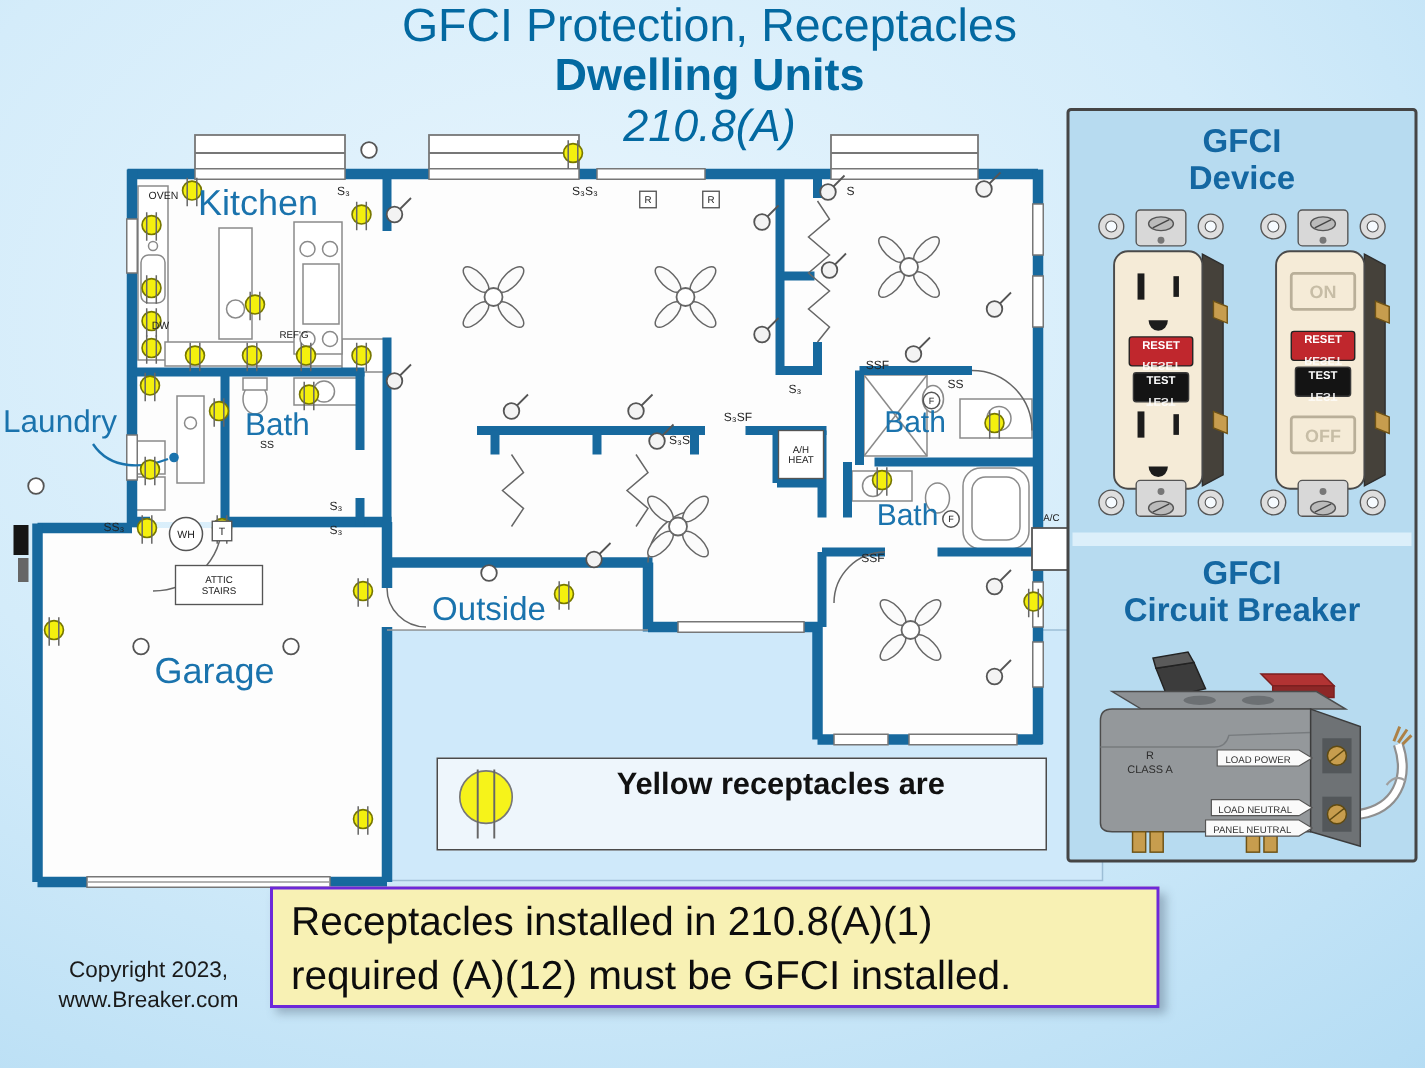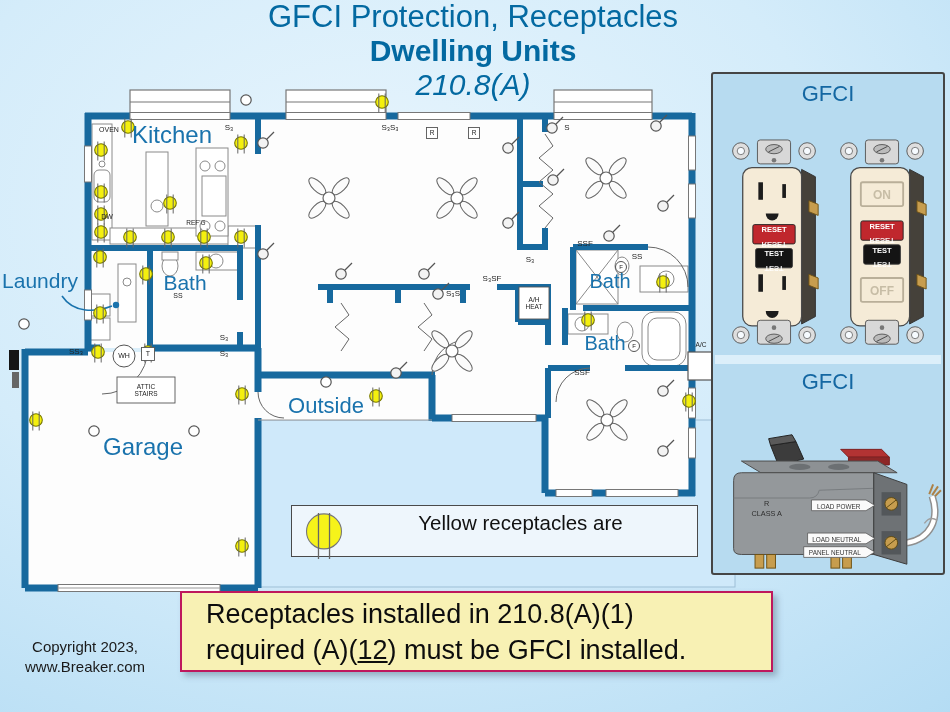--- a/index.html
+++ b/index.html
@@ -11,40 +11,40 @@
   .abs{position:absolute;}
   .title-block{left:0;top:12;width:946px;text-align:center;color:#0369a1;line-height:34px;}
   .title-l1{font-size:31px;}
   .title-l2{font-size:30px;font-weight:bold;}
   .title-l3{font-size:30px;font-style:italic;}
   #plan{left:0;top:0;z-index:1;}
   .side-panel{
     left:711px;top:72px;width:234px;height:503px;z-index:2;
     background:#b7dbf0;border:2px solid #454545;border-radius:3px;box-sizing:border-box;
   }
-  .panel-title{position:absolute;left:0;width:100%;text-align:center;color:#1467a2;font-weight:normal;font-size:22px;line-height:25px;}
+  .panel-title{position:absolute;left:0;width:100%;text-align:center;color:#1467a2;font-weight:bold;font-size:22px;line-height:25px;}
   .pt-device{top:7px;}
   .pt-breaker{top:295px;}
   .devices-row{position:absolute;top:60px;left:0;width:100%;display:flex;justify-content:center;gap:16px;}
   .panel-divider{position:absolute;top:281px;left:2px;right:2px;height:9px;background:#dceffa;}
   .breaker-wrap{position:absolute;top:352px;left:3px;}
   .note-box{
-    left:291px;top:505px;width:407px;height:52px;z-index:3;
-    background:#eef6fc;border:1.5px solid #4a4a4a;box-sizing:border-box;
+    left:291px;top:505px;width:407px;height:62px;z-index:3;
+    background:#eef6fc;border:1.5px solid #4a4a4a;box-sizing:border-box;font-weight:bold;
   }
   .note-symbol{position:absolute;left:9px;top:3px;}
   .note-text{position:absolute;left:58px;right:6px;top:4px;text-align:center;font-size:20.5px;line-height:26px;color:#111;}
   .callout{
     left:180px;top:591px;width:593px;height:81px;z-index:4;
-    background:#f8f1b4;border:2px solid #be185d;box-sizing:border-box;
+    background:#f8f1b4;border:2px solid #6d28d9;box-sizing:border-box;
     box-shadow:4px 4px 6px rgba(90,110,130,.45);
-    font-size:27px;line-height:36px;color:#0d0d0d;padding:3px 24px;
+    font-size:27px;line-height:36px;color:#0d0d0d;padding:3px 12px;
   }
-  .callout .u{text-decoration:underline;}
-  .copyright{left:0;top:637px;width:170px;text-align:center;font-size:15px;line-height:20px;color:#1a1a1a;z-index:2;}
+  .callout .u{}
+  .copyright{left:14px;top:637px;width:170px;text-align:center;font-size:15px;line-height:20px;color:#1a1a1a;z-index:2;}
   svg text{font-family:"Liberation Sans",sans-serif;}
 </style>
 </head>
 <body>
 
 <div class="abs title-block">
   <div class="title-l1">GFCI Protection, Receptacles</div>
   <div class="title-l2">Dwelling Units</div>
   <div class="title-l3">210.8(A)</div>
 </div>
@@ -530,20 +530,21 @@
       <g>
         <circle cx="634" cy="346" r="5.5" fill="#fff" stroke="#555" stroke-width="1"></circle>
         <text x="634" font-size="6" fill="#222" text-anchor="middle"><tspan x="634" y="348.1">F</tspan></text>
       </g>
     </g>
 </svg>
 
 <div class="abs side-panel">
   <div class="panel-title pt-device">
     <div>GFCI</div>
+    <div>Device</div>
   </div>
 
   <div class="devices-row">
 
     <svg width="92" height="218" viewBox="0 0 100 236">
       <g>
         <circle cx="14" cy="18" r="9" fill="#dedede" stroke="#555"></circle>
           <circle cx="14" cy="18" r="4" fill="#f6fbff" stroke="#555" stroke-width=".8"></circle>
         <circle cx="86" cy="18" r="9" fill="#dedede" stroke="#555"></circle>
           <circle cx="86" cy="18" r="4" fill="#f6fbff" stroke="#555" stroke-width=".8"></circle>
@@ -631,20 +632,21 @@
           <line x1="44" y1="225" x2="56" y2="219" stroke="#444"></line>
         <circle cx="50" cy="210" r="2.5" fill="#777"></circle>
       </g>
     </svg>
   </div>
 
   <div class="panel-divider"></div>
 
   <div class="panel-title pt-breaker">
     <div>GFCI</div>
+    <div>Circuit Breaker</div>
   </div>
 
   <div class="breaker-wrap">
     <svg width="226" height="146" viewBox="0 0 232 150">
       <path d="M196,120 C220,116 230,96 222,72" stroke="#8f8f8f" stroke-width="7.5" fill="none"></path>
       <path d="M196,120 C220,116 230,96 222,72" stroke="#ffffff" stroke-width="4.5" fill="none"></path>
       <path d="M214,100 q6,-8 13,-3" stroke="#9f9f9f" stroke-width="1.5" fill="none"></path>
       <g stroke="#ad8146" stroke-width="2">
         <line x1="219" y1="70" x2="223" y2="60"></line>
           <line x1="222" y1="71" x2="228" y2="62"></line>

